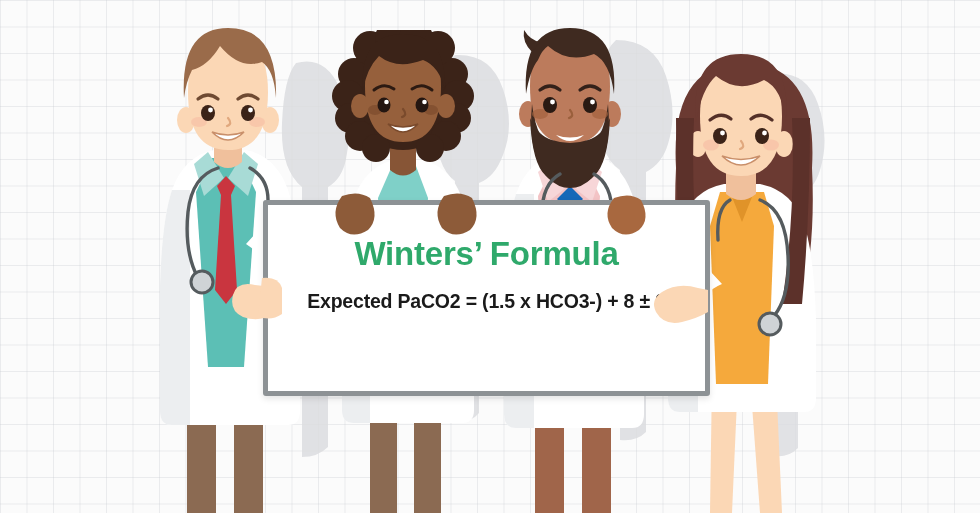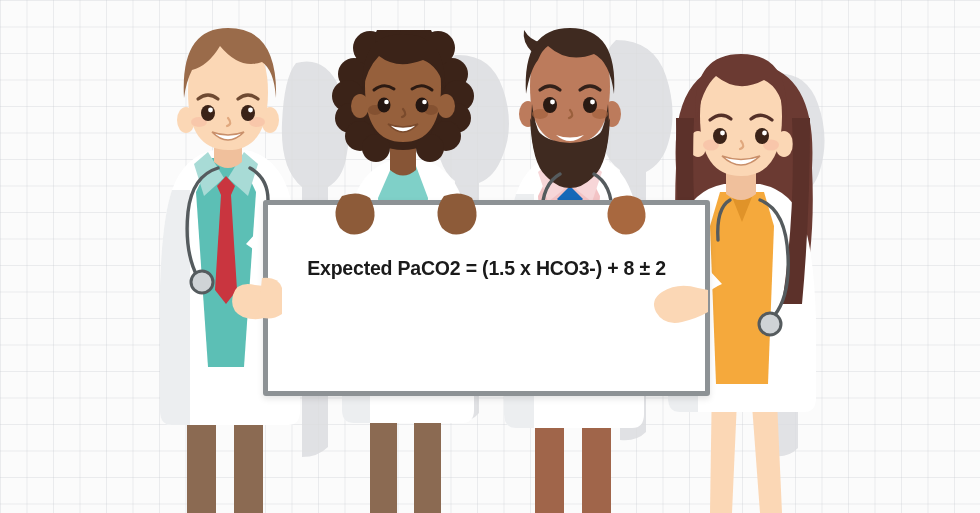--- a/index.html
+++ b/index.html
@@ -224,20 +224,21 @@
 
     <path d="M80 152 q-14 8 -12 40" stroke="#555b5e" stroke-width="3.4" fill="none" stroke-linecap="round"></path>
     <path d="M110 152 q26 10 28 56 q2 40 -14 60" stroke="#555b5e" stroke-width="3.4" fill="none" stroke-linecap="round"></path>
     <circle cx="120" cy="276" r="11" fill="#cfd3d6" stroke="#555b5e" stroke-width="3"></circle>
 
     <path d="M48 210 q-34 12 -48 42 q-10 20 10 28 q20 8 30 -10 q12 -26 32 -34 Z" fill="#ffffff"></path>
   </svg>
 
   <div id="board">
     <div id="board-inner">
+      <div id="board-title">Winters’ Formula</div>
       <div id="board-formula">Expected PaCO2 = (1.5 x HCO3-) + 8 ± 2</div>
     </div>
   </div>
 
   <svg class="layer" style="z-index:60;" viewBox="0 0 980 513">
 
     <path d="M255 285 q-18 -4 -22 10 q-4 16 10 22 q18 6 30 -4 l0 -26 Z" fill="#fbd7b5"></path>
     <path d="M262 278 q16 -2 20 10 l0 26 q-12 8 -24 2 Z" fill="#fbd7b5"></path>
 
     <path d="M342 196 q16 -6 28 2 q10 20 -2 32 q-16 10 -28 -2 q-10 -16 2 -32 Z" fill="#8d5b39"></path>

